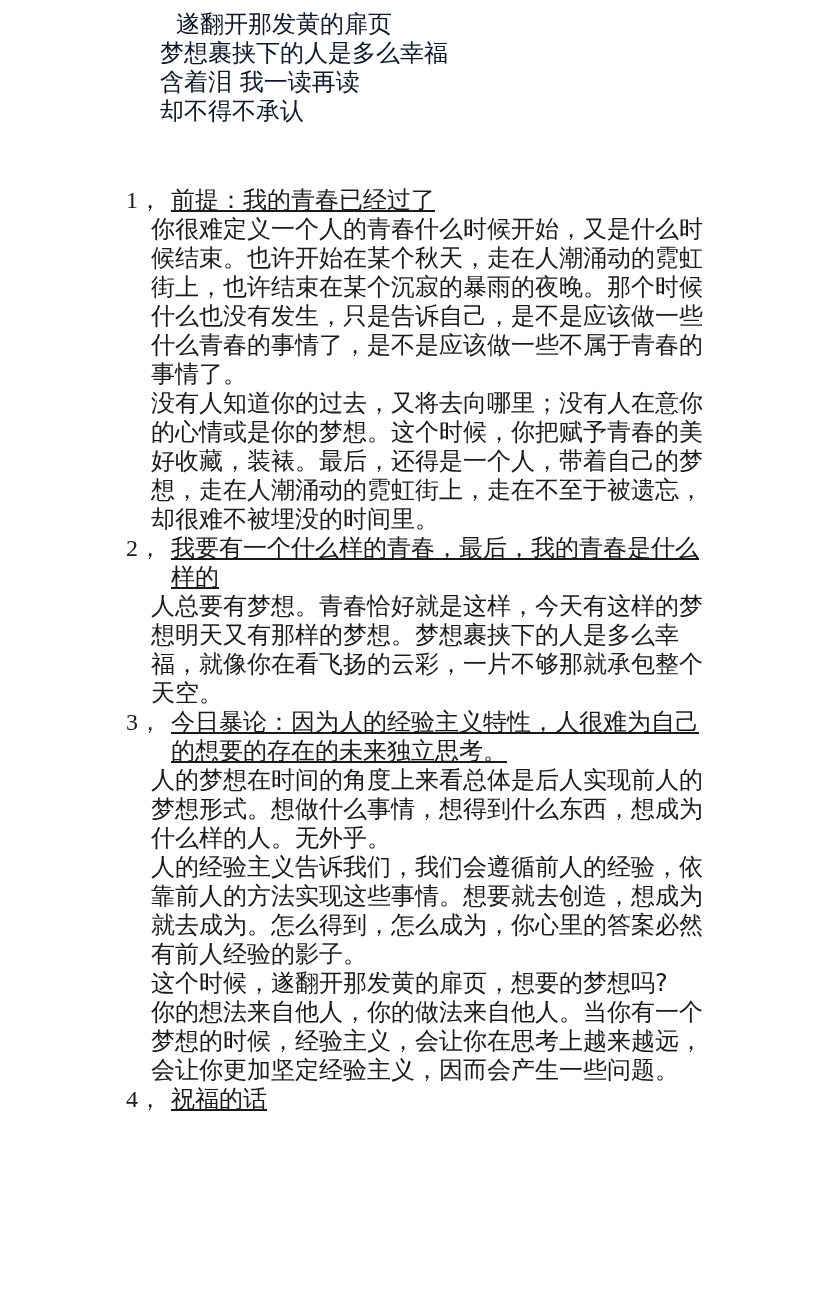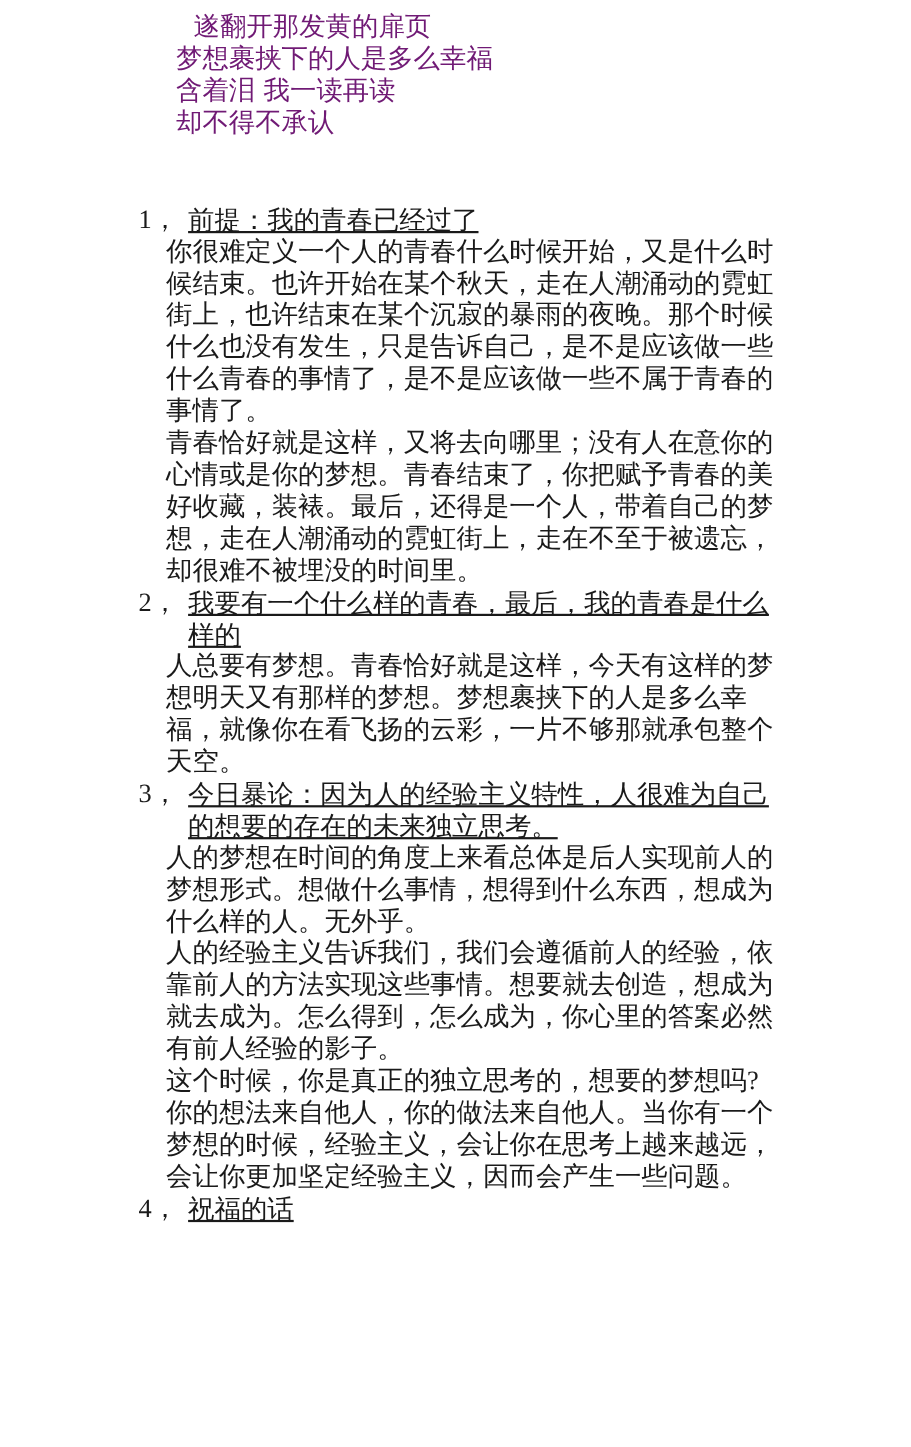--- a/index.html
+++ b/index.html
@@ -1,62 +1,62 @@
 <!DOCTYPE html>
 <html><head>
   <meta charset="utf-8">
   <style>
     html, body { margin: 0; padding: 0; background: #ffffff; }
     body { width: 828px; height: 1315px; overflow: hidden; position: relative;
       font-family: "DejaVu Sans", sans-serif; color: #222222; }
-    .poem { position: absolute; left: 160px; top: 10px; font-size: 24px; line-height: 29px; color: #701a75; }
+    .poem { position: absolute; left: 160px; top: 10px; font-size: 24px; line-height: 29px; color: #0f172a; }
     .poem .line { display: block; white-space: nowrap; }
     .poem .line.first { padding-left: 16px; }
     .sections { position: absolute; left: 126px; top: 186px; width: 590px; font-size: 24px; line-height: 29px; color: #1a1a1a; }
     .section { position: relative; }
     .heading { position: relative; padding-left: 25px; }
     .heading .num { position: absolute; left: 0; top: 0; font-family: "Liberation Serif", serif; font-size: 24px; width: 45px; }
     .heading .htext { display: block; padding-left: 20px; text-indent: 0; }
-    .para { display: block; padding-left: 25px; font-family: Liberation Serif, serif; }
+    .para { display: block; padding-left: 25px; }
     .heading .htext { margin-left: 0; text-decoration: underline; }
   </style>
 </head>
 <body>
 
 <div class="poem">
   <span class="line first">遂翻开那发黄的扉页</span>
   <span class="line">梦想裹挟下的人是多么幸福</span>
   <span class="line">含着泪 我一读再读</span>
   <span class="line">却不得不承认</span>
 </div>
 
 <div class="sections">
   <div class="section">
     <div class="heading">
       <span class="num">1，</span>
       <span class="htext">前提：我的青春已经过了</span>
     </div>
     <span class="para">你很难定义一个人的青春什么时候开始，又是什么时候结束。也许开始在某个秋天，走在人潮涌动的霓虹街上，也许结束在某个沉寂的暴雨的夜晚。那个时候什么也没有发生，只是告诉自己，是不是应该做一些什么青春的事情了，是不是应该做一些不属于青春的事情了。</span>
-    <span class="para">青春恰好就是这样，又将去向哪里；没有人在意你的心情或是你的梦想。青春结束了，你把赋予青春的美好收藏，装裱。最后，还得是一个人，带着自己的梦想，走在人潮涌动的霓虹街上，走在不至于被遗忘，却很难不被埋没的时间里。</span>
+    <span class="para">没有人知道你的过去，又将去向哪里；没有人在意你的心情或是你的梦想。这个时候，你把赋予青春的美好收藏，装裱。最后，还得是一个人，带着自己的梦想，走在人潮涌动的霓虹街上，走在不至于被遗忘，却很难不被埋没的时间里。</span>
   </div>
   <div class="section">
     <div class="heading">
       <span class="num">2，</span>
       <span class="htext">我要有一个什么样的青春，最后，我的青春是什么样的</span>
     </div>
     <span class="para">人总要有梦想。青春恰好就是这样，今天有这样的梦想明天又有那样的梦想。梦想裹挟下的人是多么幸福，就像你在看飞扬的云彩，一片不够那就承包整个天空。</span>
   </div>
   <div class="section">
     <div class="heading">
       <span class="num">3，</span>
       <span class="htext">今日暴论：因为人的经验主义特性，人很难为自己的想要的存在的未来独立思考。</span>
     </div>
     <span class="para">人的梦想在时间的角度上来看总体是后人实现前人的梦想形式。想做什么事情，想得到什么东西，想成为什么样的人。无外乎。</span>
     <span class="para">人的经验主义告诉我们，我们会遵循前人的经验，依靠前人的方法实现这些事情。想要就去创造，想成为就去成为。怎么得到，怎么成为，你心里的答案必然有前人经验的影子。</span>
-    <span class="para">这个时候，你是真正的独立思考的，想要的梦想吗?</span>
+    <span class="para">这个时候，遂翻开那发黄的扉页，想要的梦想吗?</span>
     <span class="para">你的想法来自他人，你的做法来自他人。当你有一个梦想的时候，经验主义，会让你在思考上越来越远，会让你更加坚定经验主义，因而会产生一些问题。</span>
   </div>
   <div class="section">
     <div class="heading">
       <span class="num">4，</span>
       <span class="htext">祝福的话</span>
     </div>
   </div>
 </div>
 

